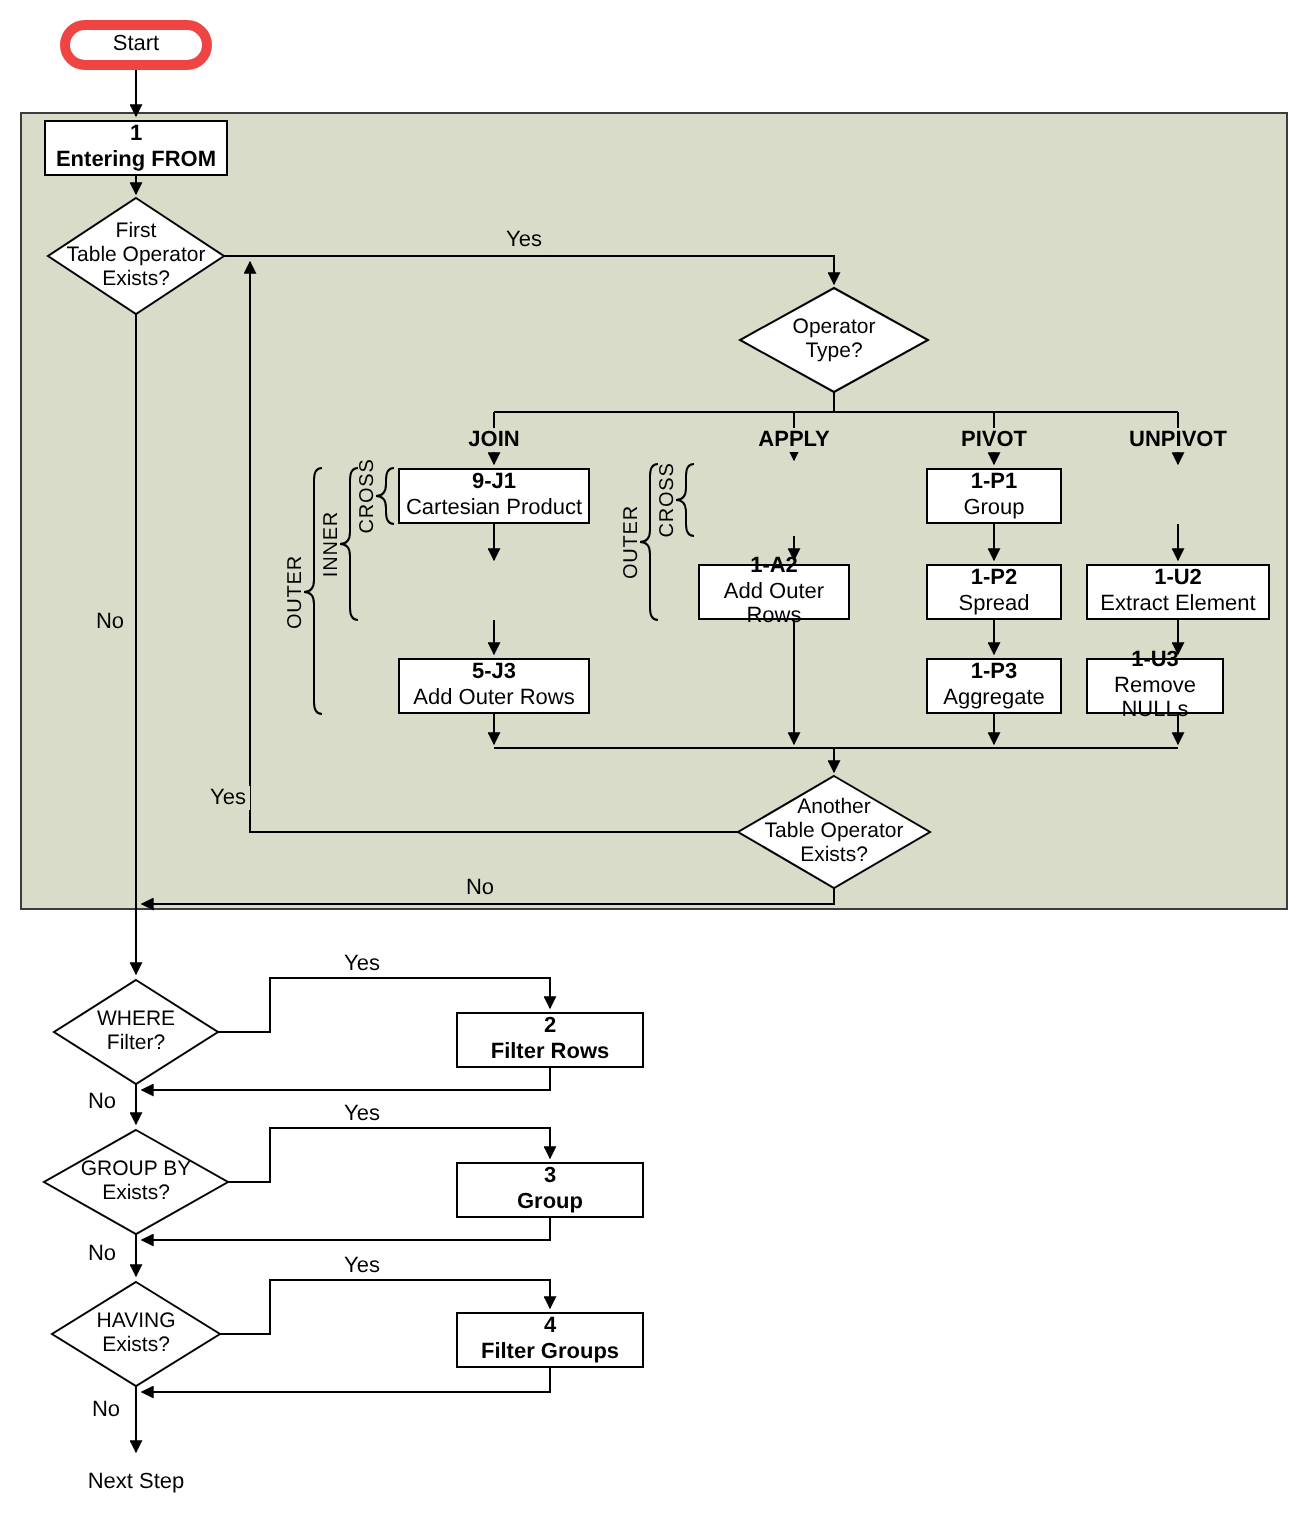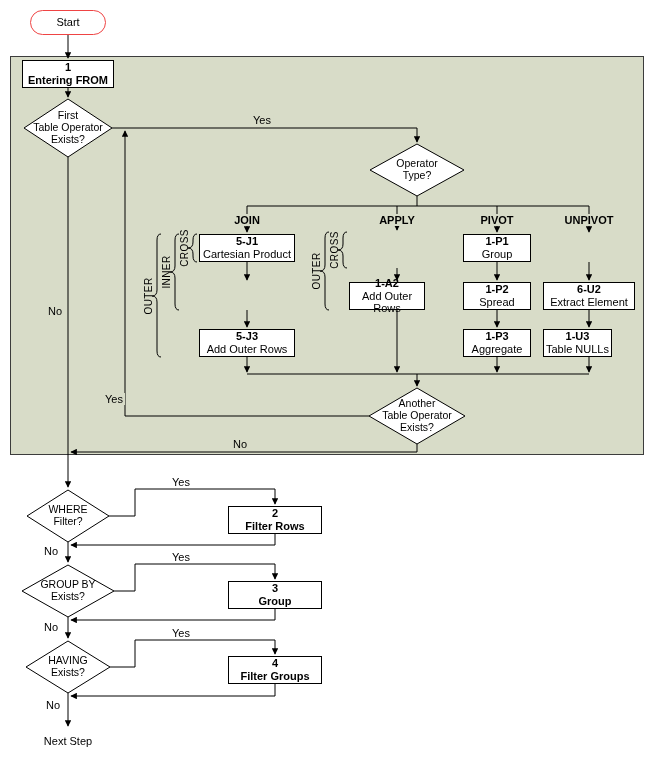--- a/index.html
+++ b/index.html
@@ -4,21 +4,21 @@
 <style>
   * { margin:0; padding:0; box-sizing:border-box; }
   html,body { background:#ffffff; font-family:"Liberation Sans", sans-serif; color:#000; }
   .canvas { position:relative; width:653px; height:762px; background:#fff; overflow:hidden; }
   .region { position:absolute; left:10px; top:56px; width:634px; height:399px;
             background:#d8dcc8; border:1px solid #3c3c3c; }
   svg.wires { position:absolute; left:0; top:0; }
   .node { position:absolute; display:flex; flex-direction:column; align-items:center;
           justify-content:center; text-align:center; font-size:11px; line-height:1.15; }
   .box { background:#fff; border:1px solid #000; }
-  .stadium { background:#fff; border:1px solid #ef4444; border-radius:13px; }
+  .stadium { background:#fff; border:5px solid #ef4444; border-radius:13px; }
   .box .code { font-weight:bold; }
   .box.main .num, .box.main .lbl { font-weight:bold; }
   .box .lbl { padding:0 1px; }
   .dlabel { position:absolute; transform:translate(-50%,-50%); text-align:center;
             white-space:pre-line; font-size:10.5px; line-height:1.12; }
   .elabel { position:absolute; transform:translate(-50%,-50%); font-size:11px; white-space:nowrap; }
   .onregion { background:#d8dcc8; padding:0 2px; }
   .colhead { position:absolute; transform:translate(-50%,-50%); font-weight:bold;
              font-size:11px; background:#d8dcc8; padding:0 3px; white-space:nowrap; }
   .rot { position:absolute; transform:translate(-50%,-50%) rotate(-90deg); font-size:10px;
@@ -112,21 +112,21 @@
 Exists?</div>
   <div class="dlabel" style="left:68px;top:667px">HAVING
 Exists?</div>
 
   <div class="colhead" style="left:247px;top:220px">JOIN</div>
   <div class="colhead" style="left:397px;top:220px">APPLY</div>
   <div class="colhead" style="left:497px;top:220px">PIVOT</div>
   <div class="colhead" style="left:589px;top:220px">UNPIVOT</div>
 
   <div class="node box step" style="left:199px;top:234px;width:96px;height:28px">
-    <div class="code">5-J1</div>
+    <div class="code">9-J1</div>
     <div class="lbl">Cartesian Product</div>
   </div>
   <div class="node box step" style="left:199px;top:329px;width:96px;height:28px">
     <div class="code">5-J3</div>
     <div class="lbl">Add Outer Rows</div>
   </div>
 
   <div class="node box step" style="left:349px;top:282px;width:76px;height:28px">
     <div class="code">1-A2</div>
     <div class="lbl">Add Outer Rows</div>
@@ -139,26 +139,26 @@
   <div class="node box step" style="left:463px;top:282px;width:68px;height:28px">
     <div class="code">1-P2</div>
     <div class="lbl">Spread</div>
   </div>
   <div class="node box step" style="left:463px;top:329px;width:68px;height:28px">
     <div class="code">1-P3</div>
     <div class="lbl">Aggregate</div>
   </div>
 
   <div class="node box step" style="left:543px;top:282px;width:92px;height:28px">
-    <div class="code">6-U2</div>
+    <div class="code">1-U2</div>
     <div class="lbl">Extract Element</div>
   </div>
   <div class="node box step" style="left:543px;top:329px;width:69px;height:28px">
     <div class="code">1-U3</div>
-    <div class="lbl">Table NULLs</div>
+    <div class="lbl">Remove NULLs</div>
   </div>
 
   <div class="rot" style="left:184px;top:248px">CROSS</div>
   <div class="rot" style="left:166px;top:272px">INNER</div>
   <div class="rot" style="left:148px;top:296px">OUTER</div>
   <div class="rot" style="left:334px;top:250px">CROSS</div>
   <div class="rot" style="left:316px;top:271px">OUTER</div>
 
   <div class="elabel onregion" style="left:262px;top:120px">Yes</div>
   <div class="elabel onregion" style="left:55px;top:311px">No</div>

